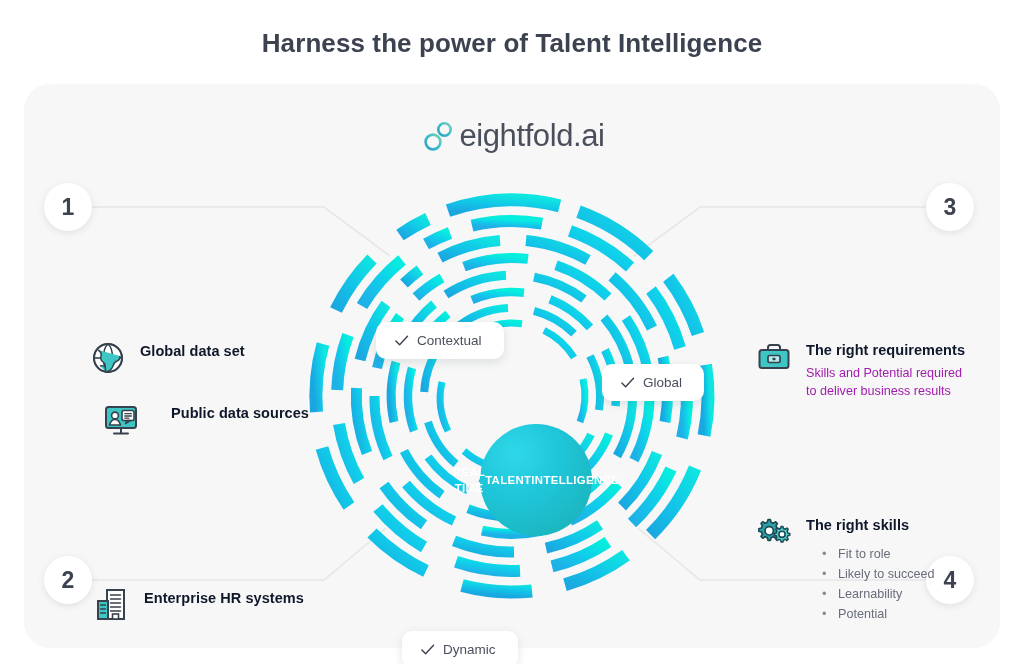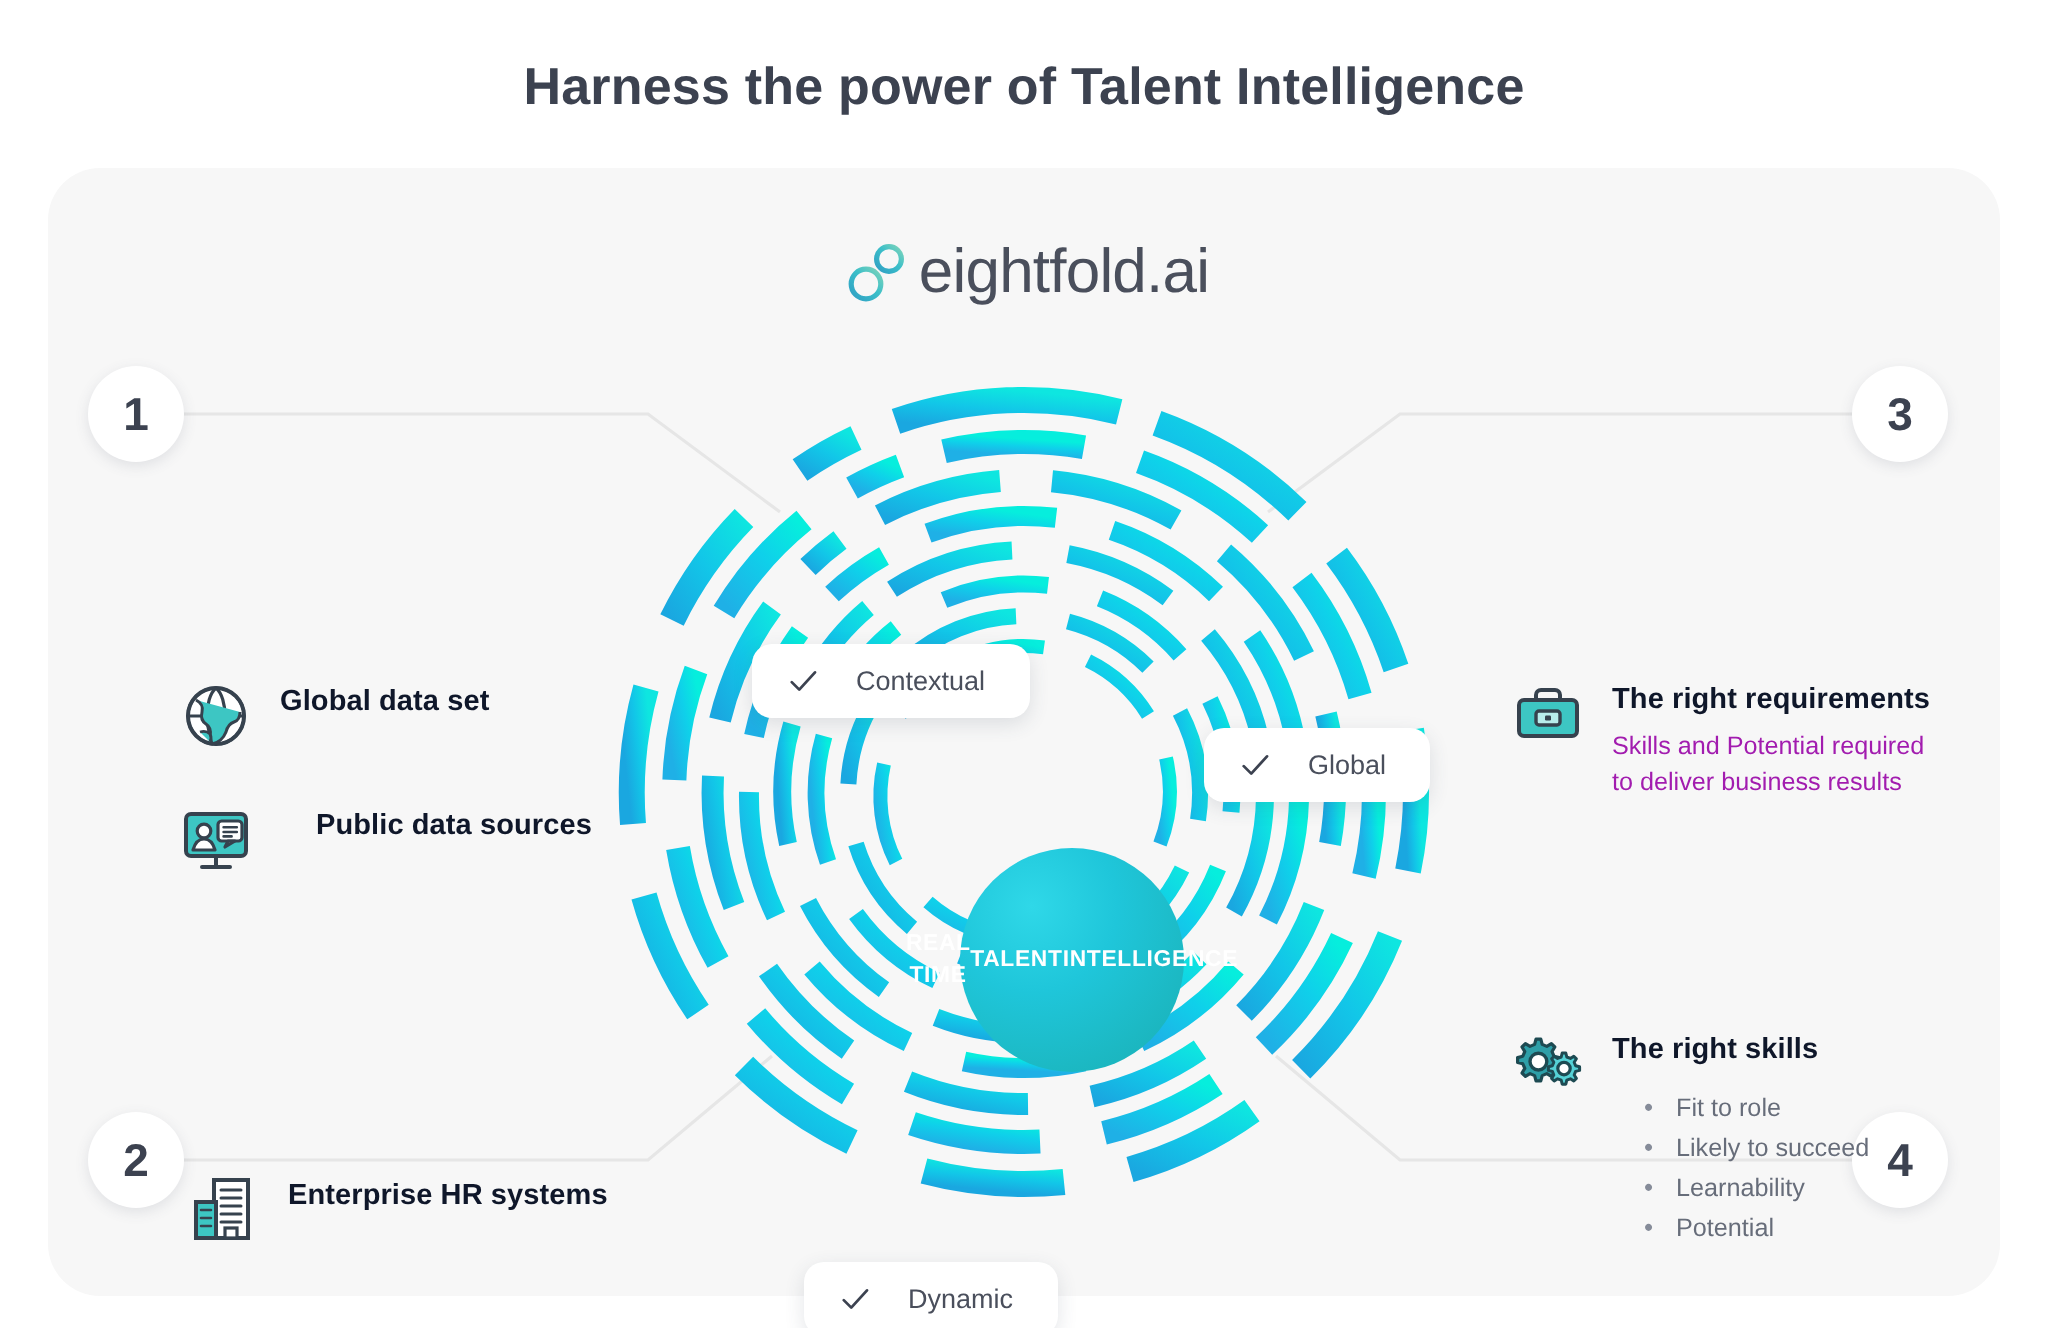--- a/index.html
+++ b/index.html
@@ -79,21 +79,21 @@
   .f-bullets { margin: 12px 0 0 0; padding: 0 0 0 16px; list-style: none; }
   .f-bullets li {
     font-size: 12.6px; color: #676d7a; line-height: 1.58;
     position: relative; padding-left: 16px; white-space: nowrap;
   }
   .f-bullets li:before {
     content: "•"; position: absolute; left: 0; top: -1px; color: #868c99; font-size: 13px;
   }
 
   .feat-global   { left: 66px;  top: 256px; }
-  .feat-public   { left: 66px;  top: 318px; gap: 32px; }
+  .feat-public   { left: 79px;  top: 318px; gap: 32px; }
   .feat-hr       { left: 70px;  top: 503px; }
   .feat-req      { left: 732px; top: 255px; justify-content: center; }
   .feat-skills   { left: 732px; top: 430px; }
 
   
   .fingerprint {
     position: absolute;
     left: 276px; top: 100px;
     width: 424px; height: 424px;
   }
@@ -119,21 +119,21 @@
   }
 
   
   .chip {
     position: absolute;
     background: #ffffff;
     border-radius: 10px;
     box-shadow: 0 3px 10px rgba(60,70,95,0.14);
     display: flex; align-items: center;
     padding: 11px 22px 11px 18px;
-    gap: 19px;
+    gap: 8px;
   }
   .chip .chk { width: 15px; height: 15px; flex: 0 0 auto; }
   .chip .clabel { font-size: 13.5px; color: #4a4f5c; white-space: nowrap; }
   .chip-contextual { left: 352px; top: 238px; }
   .chip-global     { left: 578px; top: 280px; }
   .chip-dynamic    { left: 378px; top: 547px; }
 </style>
 </head>
 <body>
 

